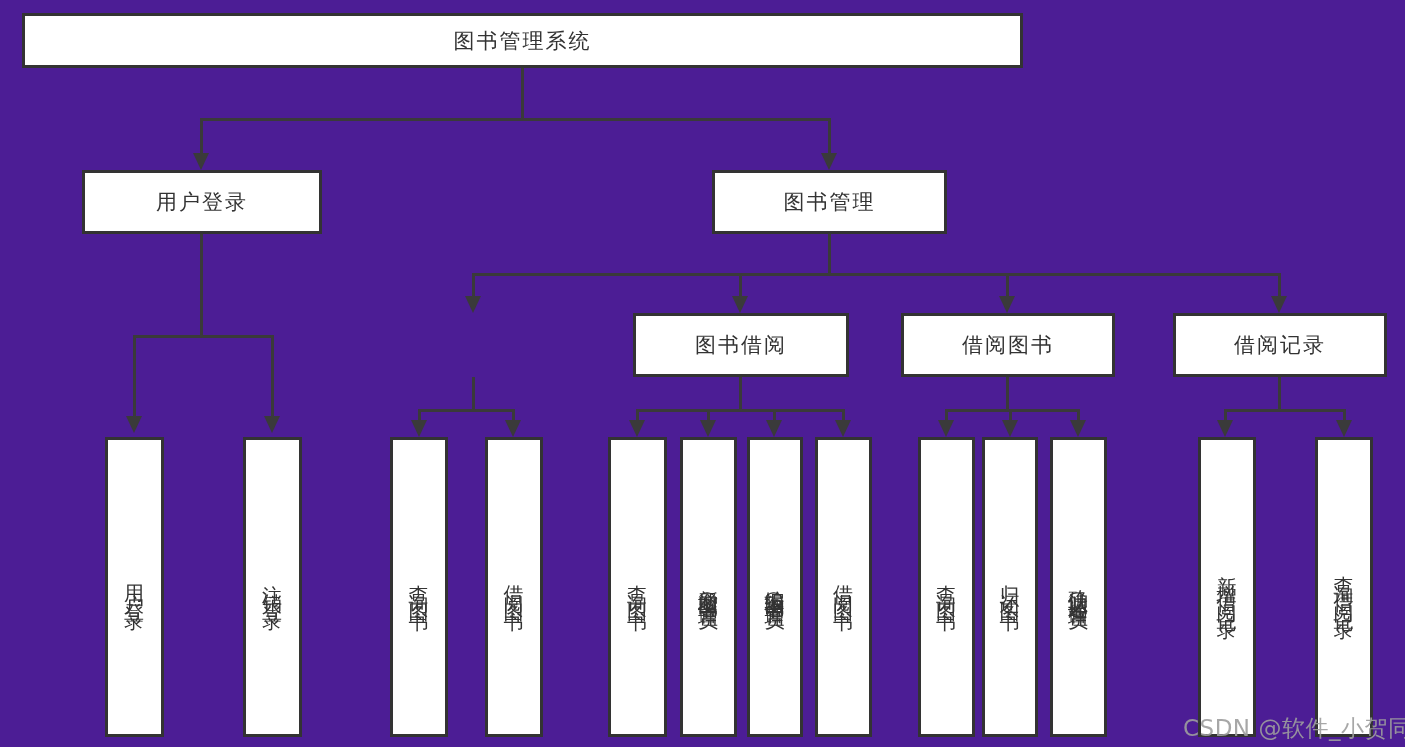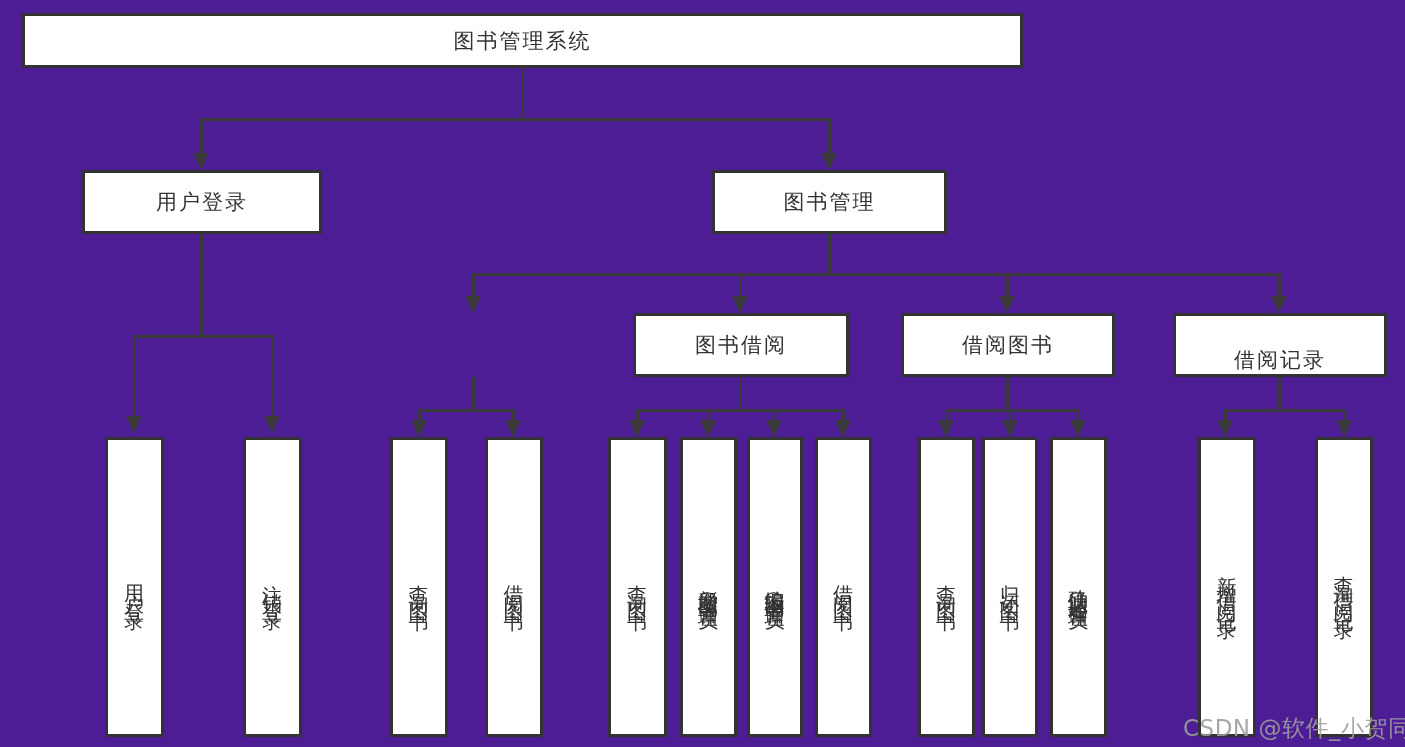--- a/index.html
+++ b/index.html
@@ -85,21 +85,21 @@
   <div class="arrow" style="left:739px;top:276px;height:20px;"></div>
   <div class="arrow" style="left:1006px;top:276px;height:20px;"></div>
   <div class="arrow" style="left:1278px;top:276px;height:20px;"></div>
 
   <div class="hbox" style="left:633px;top:313px;width:216px;height:64px;">
     <span>图书借阅</span>
   </div>
   <div class="hbox" style="left:901px;top:313px;width:214px;height:64px;">
     <span>借阅图书</span>
   </div>
-  <div class="hbox" style="left:1173px;top:313px;width:214px;height:64px;align-items:flex-end;">
+  <div class="hbox" style="left:1173px;top:313px;width:214px;height:64px;">
     <span>借阅记录</span>
   </div>
 
   <div class="vline" style="left:472px;top:377px;height:32px;"></div>
   <div class="hline" style="left:418px;top:409px;width:97px;"></div>
   <div class="arrow" style="left:418px;top:412px;height:8px;"></div>
   <div class="arrow" style="left:512px;top:412px;height:8px;"></div>
 
   <div class="vline" style="left:739px;top:377px;height:32px;"></div>
   <div class="hline" style="left:636px;top:409px;width:209px;"></div>

